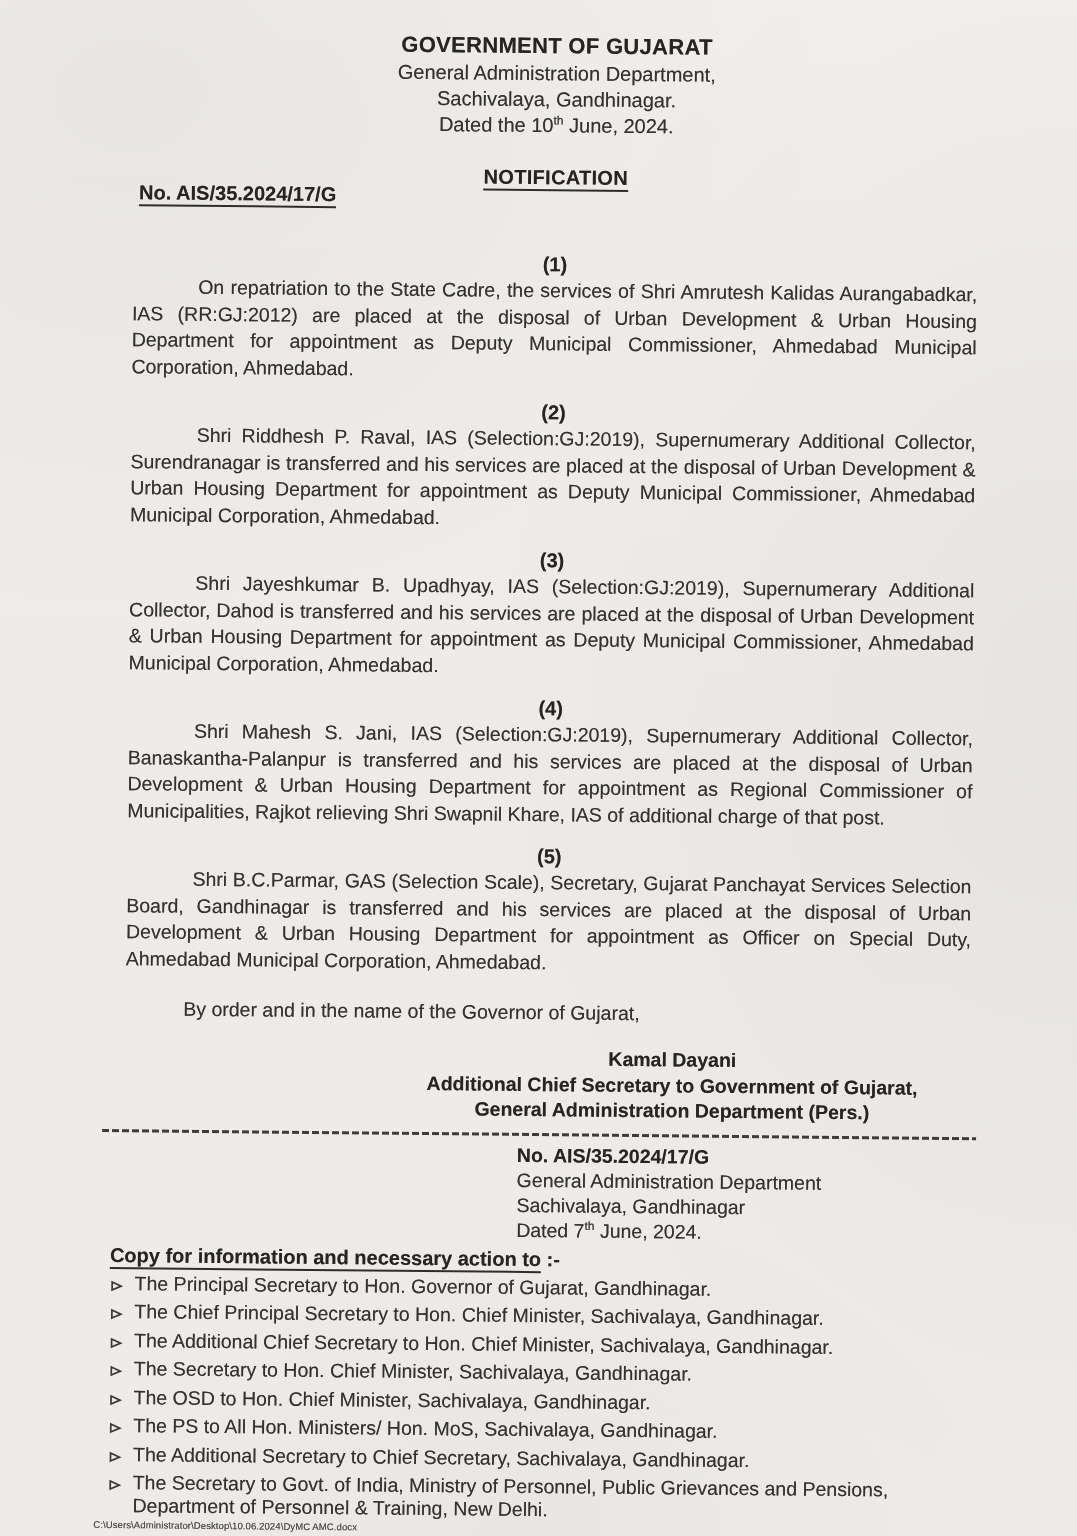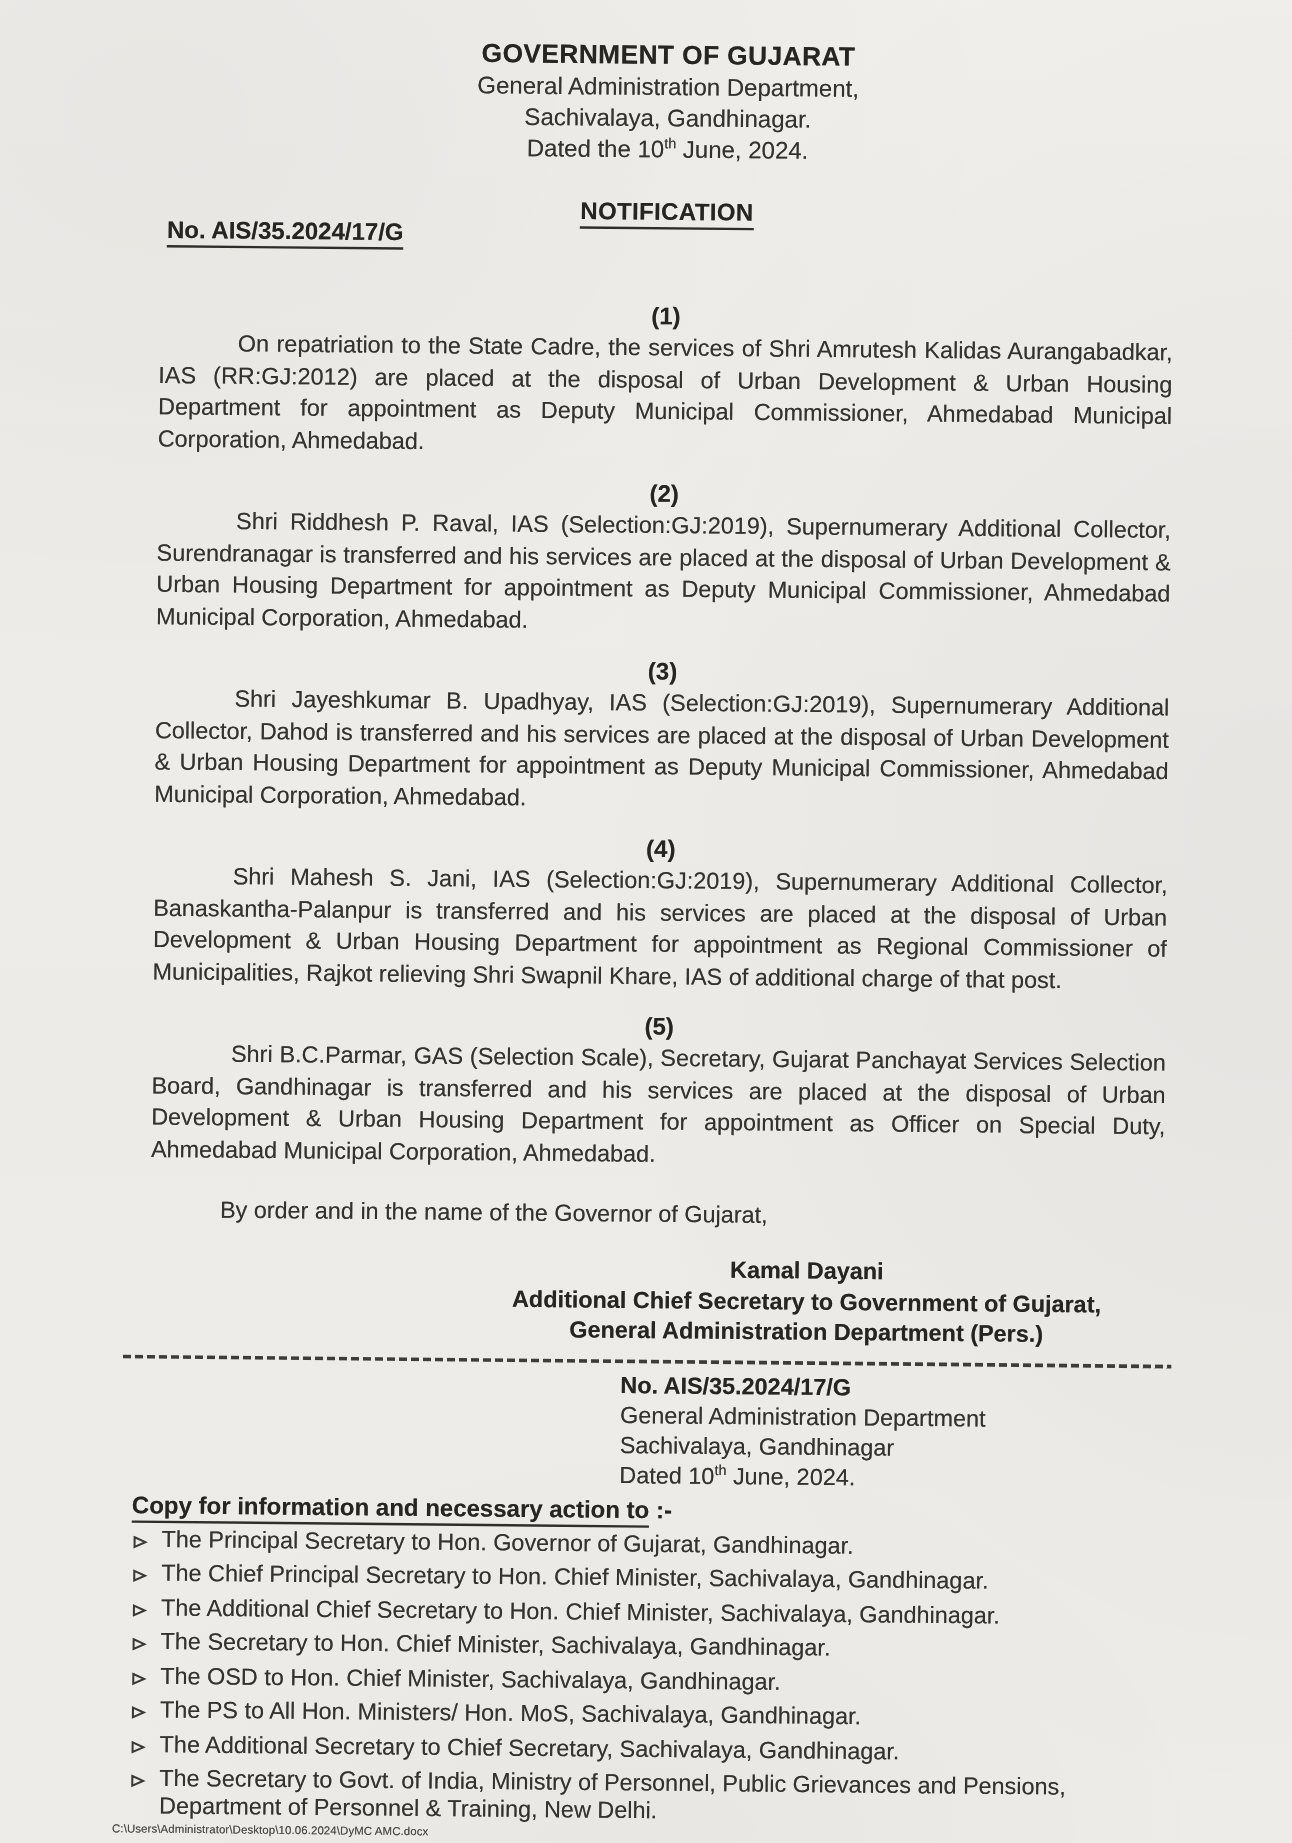--- a/index.html
+++ b/index.html
@@ -94,21 +94,21 @@
       <div>Additional Chief Secretary to Government of Gujarat,</div>
       <div>General Administration Department (Pers.)</div>
     </div>
 
     <div class="dash"></div>
 
     <div class="ref-block">
       <div class="rb-ref">No. AIS/35.2024/17/G</div>
       <div>General Administration Department</div>
       <div>Sachivalaya, Gandhinagar</div>
-      <div><span>Dated 10</span><sup>th</sup><span> June, 2024.</span></div>
+      <div><span>Dated 7</span><sup>th</sup><span> June, 2024.</span></div>
     </div>
 
     <div class="copy-head"><span class="u">Copy for information and necessary action to</span><span> :-</span></div>
 
     <ul class="recipients">
       <li>
         <span class="arrow"><svg width="14" height="14" viewBox="0 0 14 14">
               <path d="M2.5 3 L11.5 7 L2.5 11 Z" fill="none" stroke="#3a3936" stroke-width="1.7"></path>
             </svg></span>
         <span>The Principal Secretary to Hon. Governor of Gujarat, Gandhinagar.</span>

